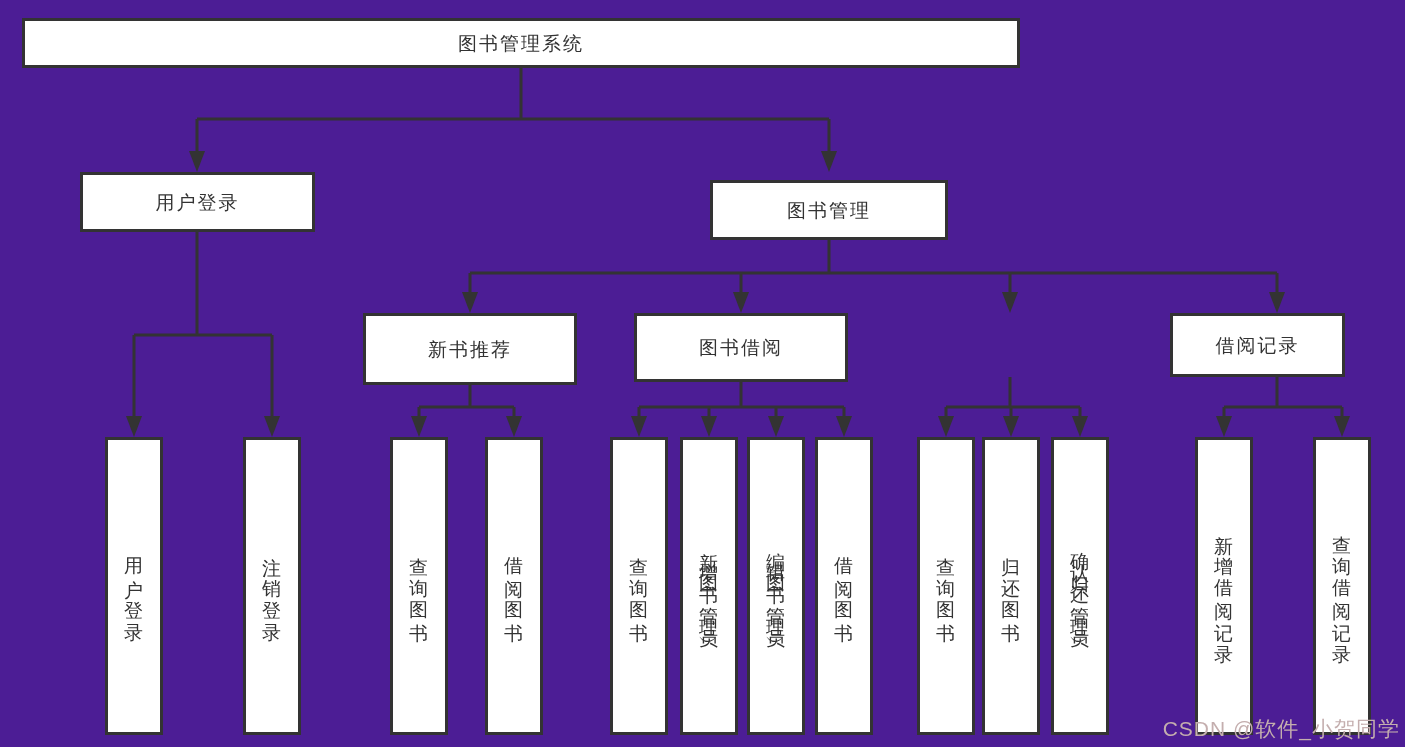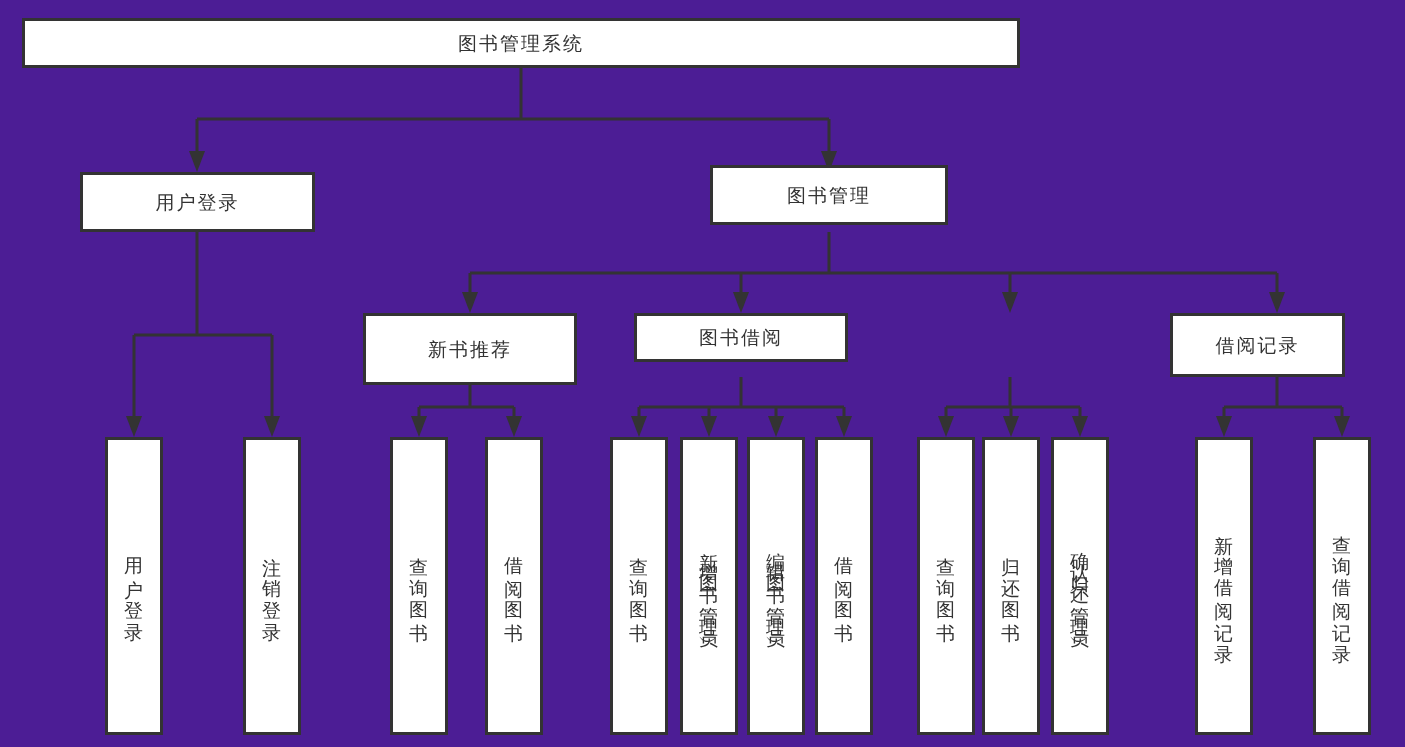--- a/index.html
+++ b/index.html
@@ -60,28 +60,28 @@
     </g>
   </svg>
 
   <div class="box" style="left:22px;top:18px;width:998px;height:50px">
     <span>图书管理系统</span>
   </div>
 
   <div class="box" style="left:80px;top:172px;width:235px;height:60px">
     <span>用户登录</span>
   </div>
-  <div class="box" style="left:710px;top:165px;width:238px;height:60px">
+  <div class="box" style="left:710px;top:180px;width:238px;height:60px">
     <span>图书管理</span>
   </div>
 
   <div class="box" style="left:363px;top:313px;width:214px;height:72px">
     <span>新书推荐</span>
   </div>
-  <div class="box" style="left:634px;top:313px;width:214px;height:49px">
+  <div class="box" style="left:634px;top:313px;width:214px;height:69px">
     <span>图书借阅</span>
   </div>
   <div class="box" style="left:1170px;top:313px;width:175px;height:64px">
     <span>借阅记录</span>
   </div>
 
   <div class="box leaf" style="left:105px;top:437px;width:58px;height:298px">
     <span class="vtext" style="letter-spacing: 22px;">用户登录</span>
   </div>
   <div class="box leaf" style="left:243px;top:437px;width:58px;height:298px">
@@ -118,14 +118,15 @@
     <span class="vtext" style="letter-spacing: 11px;">确认归还（管理员）</span>
   </div>
 
   <div class="box leaf" style="left:1195px;top:437px;width:58px;height:298px">
     <span class="vtext" style="letter-spacing: 22px;">新增借阅记录</span>
   </div>
   <div class="box leaf" style="left:1313px;top:437px;width:58px;height:298px">
     <span class="vtext" style="letter-spacing: 22px;">查询借阅记录</span>
   </div>
 
+  <div class="watermark" style="color: rgb(196, 174, 174);">CSDN @软件_小贺同学</div>
 
 </div>
 
 </body></html>

